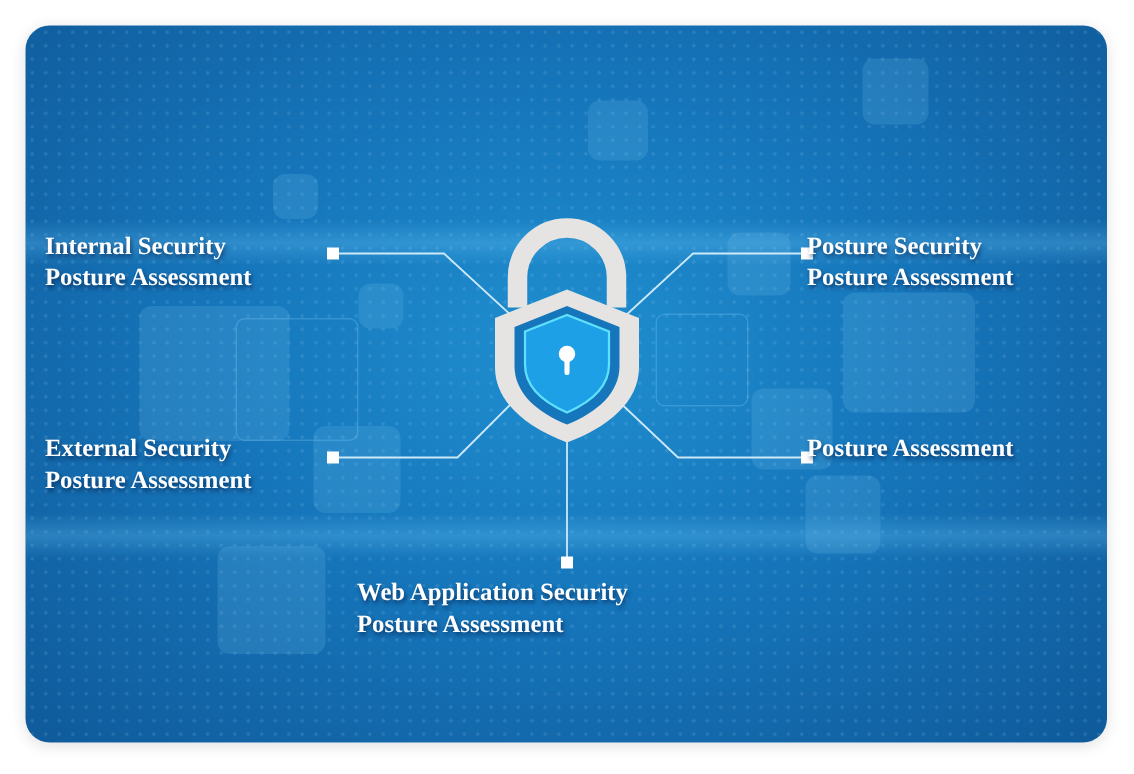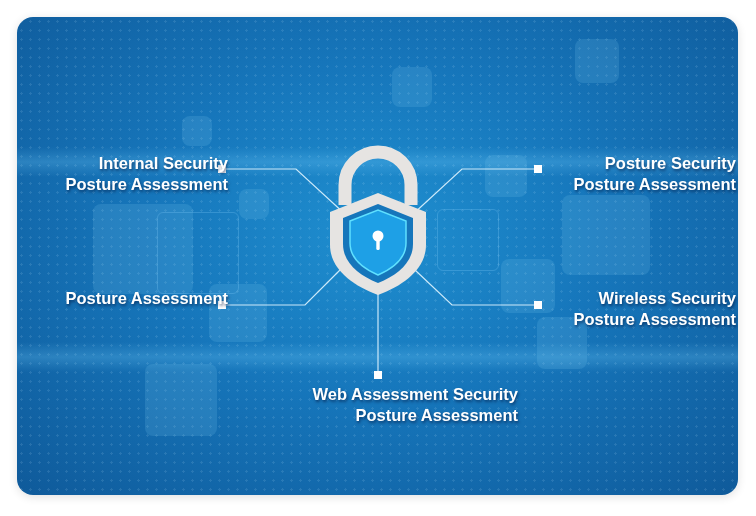--- a/index.html
+++ b/index.html
@@ -4,21 +4,21 @@
 <style>
   html,body{margin:0;padding:0;background:#ffffff;}
   body{width:756px;height:516px;position:relative;overflow:hidden;font-family:"Liberation Sans","DejaVu Sans",sans-serif;}
   .card{position:absolute;left:17px;top:17px;width:721px;height:478px;border-radius:16px;overflow:hidden;
     background:radial-gradient(ellipse at 50% 45%, #1f8fd0 0%, #1676bb 45%, #0f5a9a 100%);
     box-shadow:0 2px 10px rgba(0,0,0,0.12);}
   .band{position:absolute;left:0;width:100%;height:30px;background:linear-gradient(to bottom,rgba(120,210,255,0) 0%,rgba(120,210,255,0.25) 50%,rgba(120,210,255,0) 100%);}
   .sq{position:absolute;border-radius:8px;background:rgba(120,200,240,0.18);}
   .sqo{position:absolute;border-radius:6px;border:1px solid rgba(140,210,255,0.25);}
   .dots{position:absolute;inset:0;background-image:radial-gradient(rgba(200,235,255,0.35) 1px, transparent 1.2px);background-size:9px 9px;opacity:0.35;}
-  .label{position:absolute;color:#ffffff;font-weight:bold;font-size:16.5px;line-height:21px;text-align:right;text-shadow:1px 2px 3px rgba(0,20,60,0.6);white-space:nowrap;}
+  .label{position:absolute;color:#ffffff;font-weight:bold;font-size:16.5px;line-height:21px;text-align:left;text-shadow:1px 2px 3px rgba(0,20,60,0.6);white-space:nowrap;font-family:Liberation Serif, serif;}
   .label span{display:block;}
   svg.lines{position:absolute;left:0;top:0;}
 </style>
 </head>
 <body>
 
 <div class="card">
   <div class="dots"></div>
   <div class="band" style="top:130px"></div>
   <div class="band" style="top:325px"></div>
@@ -71,23 +71,23 @@
 
   <div class="label" style="left:13px;top:136px;width:198px">
     <span>Internal Security</span>
     <span>Posture Assessment</span>
   </div>
   <div class="label" style="left:521px;top:136px;width:198px">
     <span>Posture Security</span>
     <span>Posture Assessment</span>
   </div>
   <div class="label" style="left:13px;top:271px;width:198px">
+    <span>External Security</span>
     <span>Posture Assessment</span>
   </div>
   <div class="label" style="left:521px;top:271px;width:198px">
-    <span>Wireless Security</span>
     <span>Posture Assessment</span>
   </div>
   <div class="label" style="left:221px;top:367px;width:280px">
-    <span>Web Assessment Security</span>
+    <span>Web Application Security</span>
     <span>Posture Assessment</span>
   </div>
 </div>
 
 </body></html>

